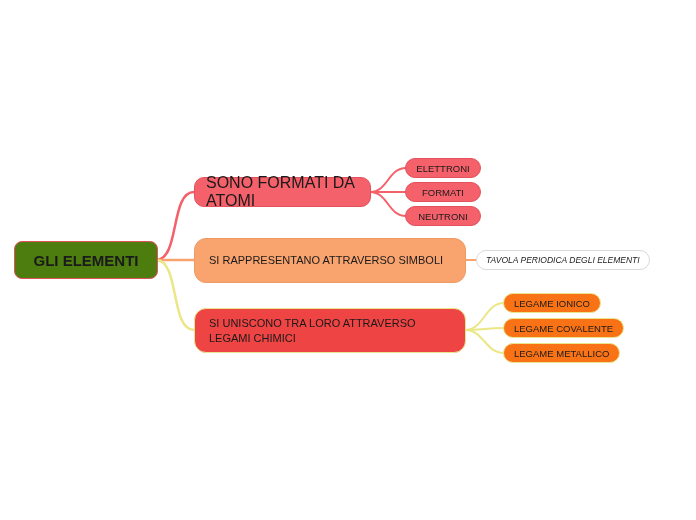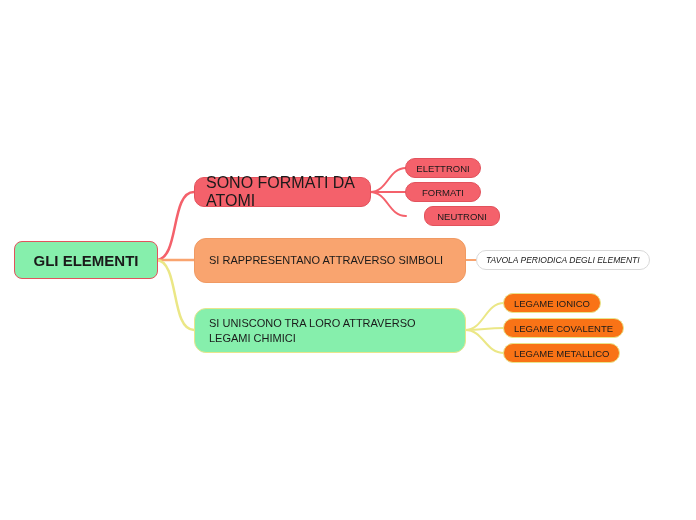--- a/index.html
+++ b/index.html
@@ -32,21 +32,21 @@
     position: absolute;
     display: flex;
     align-items: center;
     box-sizing: border-box;
     color: #1a1a1a;
     cursor: pointer;
   }
   .n-root {
     left: 14px; top: 241px;
     width: 144px; height: 38px;
-    background: #86efac;
+    background: #4d7c0f;
     border: 1px solid #e2525c;
     border-radius: 8px;
     justify-content: center;
     font-weight: bold;
     font-size: 15px;
   }
   .n-b1 {
     left: 194px; top: 177px;
     width: 177px; height: 30px;
     background: #f4616b;
@@ -61,21 +61,21 @@
     background: #f9a46f;
     border: 1px solid #f09a63;
     border-radius: 12px;
     padding: 0 14px;
     font-size: 11px;
     line-height: 1.35;
   }
   .n-b3 {
     left: 194px; top: 308px;
     width: 272px; height: 45px;
-    background: #86efac;
+    background: #ef4444;
     border: 1px solid #e8e58c;
     border-radius: 12px;
     padding: 0 14px;
     font-size: 11px;
     line-height: 1.35;
   }
   .pill {
     height: 20px;
     border-radius: 10px;
     justify-content: center;
@@ -93,21 +93,21 @@
     border: 1px solid #e8e58c;
   }
   .pill-white {
     background: #ffffff;
     border: 1px solid #d9d9d9;
     font-size: 8.5px;
     padding: 0 9px;
   }
   .p-elettroni { left: 405px; top: 158px; }
   .p-protoni   { left: 405px; top: 182px; }
-  .p-neutroni  { left: 424px; top: 206px; border-radius: 9px; }
+  .p-neutroni  { left: 405px; top: 206px; }
   .p-tavola    { left: 476px; top: 250px; font-style: italic; }
   .p-ionico    { left: 503px; top: 293px; }
   .p-covalente { left: 503px; top: 318px; }
   .p-metallico { left: 503px; top: 343px; }
 </style>
 </head>
 <body>
 
 <div class="canvas">
 

